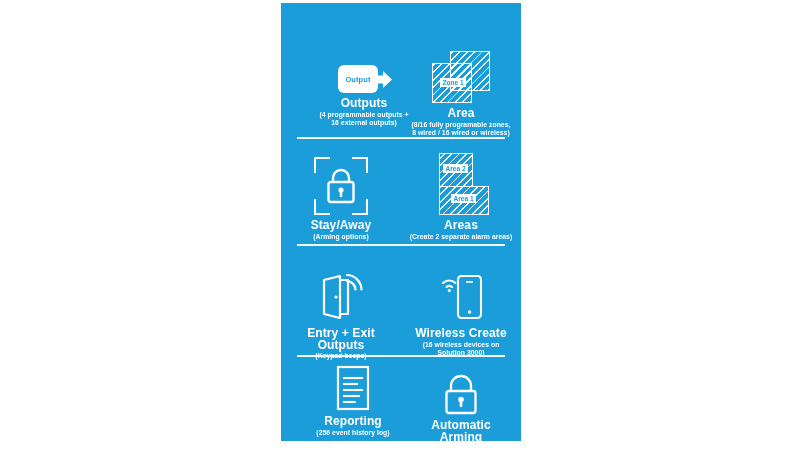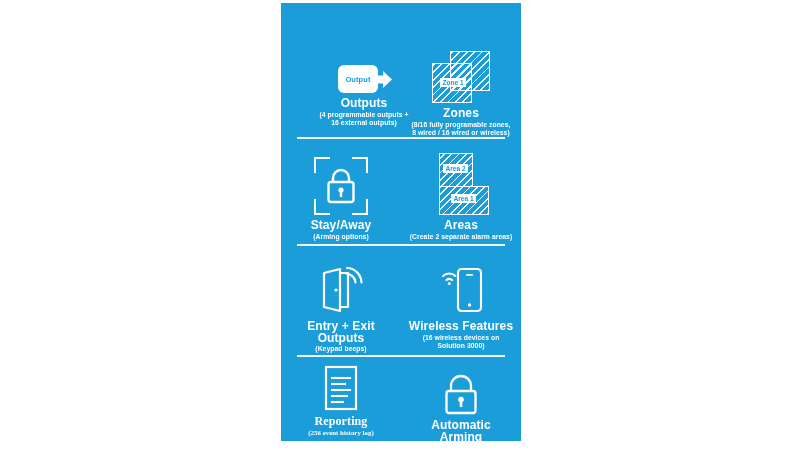--- a/index.html
+++ b/index.html
@@ -162,21 +162,21 @@
       </div>
 
       <div class="cell" style="left:120px; top:0px;">
         <div class="icon-wrap" style="height:56px;">
           <div class="zone-stack">
             <div class="hatch" style="position:absolute; left:18px; top:0px; width:40px; height:40px;"></div>
             <div class="hatch" style="position:absolute; left:0px; top:12px; width:40px; height:40px;"></div>
             <span class="tagbox" style="left:8px; top:27px;">Zone 1</span>
           </div>
         </div>
-        <div class="cell-title">Zones</div>
+        <div class="cell-title">Area</div>
         <div class="cell-sub">(8/16 fully programable zones,</div>
         <div class="cell-sub" style="margin-top:0;">8 wired / 16 wired or wireless)</div>
       </div>
     </div>
 
     <div class="divider" style="top:134px;"></div>
 
     <div class="section" style="top:146px; height:90px;">
 
       <div class="cell" style="left:120px; top:0px;">
@@ -207,21 +207,21 @@
             <rect x="25.8" y="34" width="2.4" height="6" fill="#ffffff"></rect>
           </svg>
         </div>
         <div class="cell-title">Stay/Away</div>
         <div class="cell-sub">(Arming options)</div>
       </div>
     </div>
 
     <div class="divider" style="top:241px;"></div>
 
-    <div class="section" style="top:257px; height:96px;">
+    <div class="section" style="top:264px; height:96px;">
 
       <div class="cell" style="left:0px; top:0px;">
         <div class="icon-wrap" style="height:56px;">
           <svg width="54" height="52" viewBox="0 0 54 52">
             <g fill="none" stroke="#ffffff" stroke-width="2.2" stroke-linecap="round">
               <path d="M33,10 a9,9 0 0,1 8.5,8.5"></path>
               <path d="M33,4 a15,15 0 0,1 14.5,14.5"></path>
             </g>
             <path d="M10,9 L26,5 L26,47 L10,43 Z" fill="none" stroke="#ffffff" stroke-width="2.2" stroke-linejoin="round"></path>
             <path d="M26,9 L34,9 L34,43 L26,43" fill="none" stroke="#ffffff" stroke-width="2.2" stroke-linejoin="round"></path>
@@ -239,31 +239,31 @@
             <g fill="none" stroke="#ffffff" stroke-width="2.1" stroke-linecap="round">
               <path d="M8,12 a9,9 0 0,1 12.5,0"></path>
               <path d="M11.5,16 a4.5,4.5 0 0,1 5.5,0"></path>
             </g>
             <circle cx="14.3" cy="19.5" r="1.5" fill="#ffffff"></circle>
             <rect x="23" y="5" width="23" height="42" rx="3.5" fill="none" stroke="#ffffff" stroke-width="2.1"></rect>
             <rect x="31" y="10" width="7" height="1.8" rx="0.9" fill="#ffffff"></rect>
             <circle cx="34.5" cy="41" r="1.7" fill="#ffffff"></circle>
           </svg>
         </div>
-        <div class="cell-title">Wireless Features</div>
+        <div class="cell-title">Wireless Create</div>
         <div class="cell-sub">(16 wireless devices on</div>
         <div class="cell-sub" style="margin-top:0;">Solution 3000)</div>
       </div>
     </div>
 
     <div class="divider" style="top:352px;"></div>
 
     <div class="section" style="top:362px; height:76px;">
 
-      <div class="cell" style="left:0px; top:0px;font-family:Liberation Serif, serif;">
+      <div class="cell" style="left:12px; top:0px;">
         <div class="icon-wrap" style="height:46px;">
           <svg width="36" height="46" viewBox="0 0 36 46">
             <rect x="3" y="2" width="30" height="42" fill="none" stroke="#ffffff" stroke-width="2.2"></rect>
             <g stroke="#ffffff" stroke-width="2.1" stroke-linecap="square">
               <line x1="9" y1="13" x2="27" y2="13"></line>
               <line x1="9" y1="19" x2="22" y2="19"></line>
               <line x1="9" y1="25" x2="27" y2="25"></line>
               <line x1="9" y1="31" x2="24" y2="31"></line>
               <line x1="9" y1="37" x2="20" y2="37"></line>
             </g>

